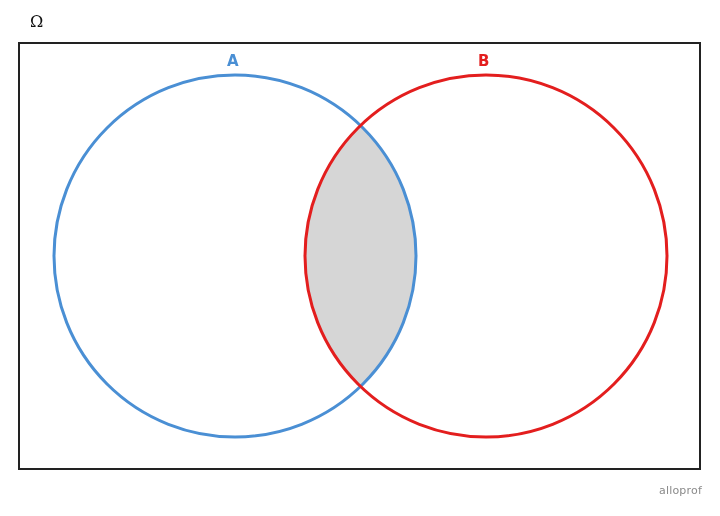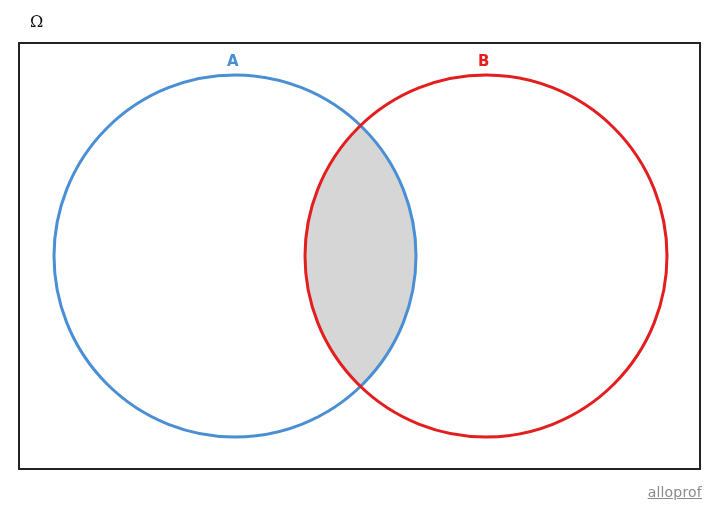--- a/index.html
+++ b/index.html
@@ -2,21 +2,21 @@
 <html><head>
 <meta charset="utf-8">
 <style>
   html, body { margin: 0; padding: 0; background: #ffffff; }
   body { width: 720px; height: 516px; position: relative; overflow: hidden; font-family: "DejaVu Sans", sans-serif; }
   .omega { position: absolute; left: 30px; top: 12px; font-family: "DejaVu Serif", serif; font-size: 16px; color: #111; }
   svg.venn { position: absolute; left: 0; top: 0; }
   .label { position: absolute; font-family: "DejaVu Sans", sans-serif; font-weight: bold; font-size: 15px; }
   .label-a { left: 227px; top: 52px; }
   .label-b { left: 478px; top: 52px; }
-  .brand { position: absolute; right: 18px; top: 484px; font-family: "DejaVu Sans", sans-serif; font-size: 14px; color: #8a8a8a; letter-spacing: 0.2px; text-decoration: underline; }
+  .brand { position: absolute; right: 18px; top: 484px; font-family: "DejaVu Sans", sans-serif; font-size: 11px; color: #8a8a8a; letter-spacing: 0.2px; }
 </style>
 </head>
 <body>
 
 <div class="omega">Ω</div>
 
 <svg class="venn" width="720" height="516" viewBox="0 0 720 516">
   <defs>
     <clipPath id="clipA">
       <circle cx="235" cy="256" r="181"></circle>

